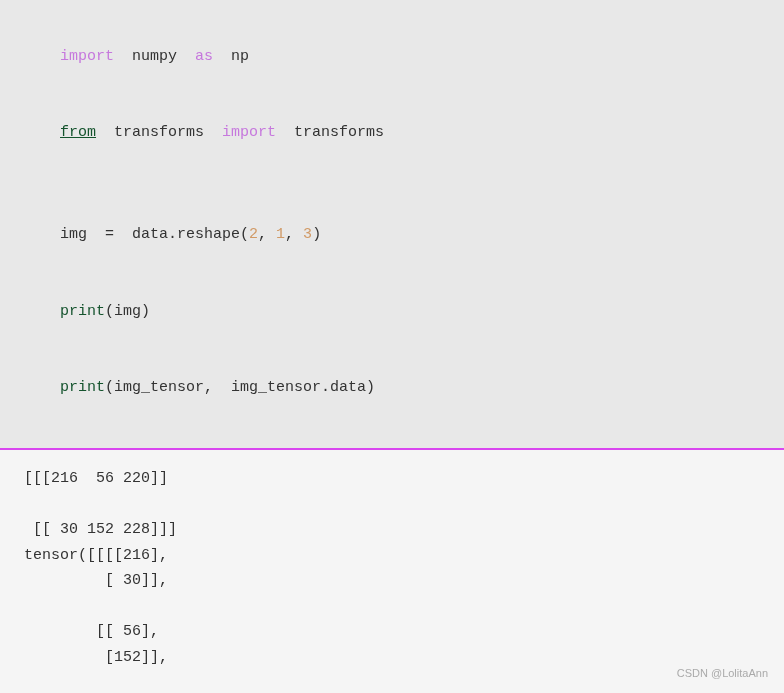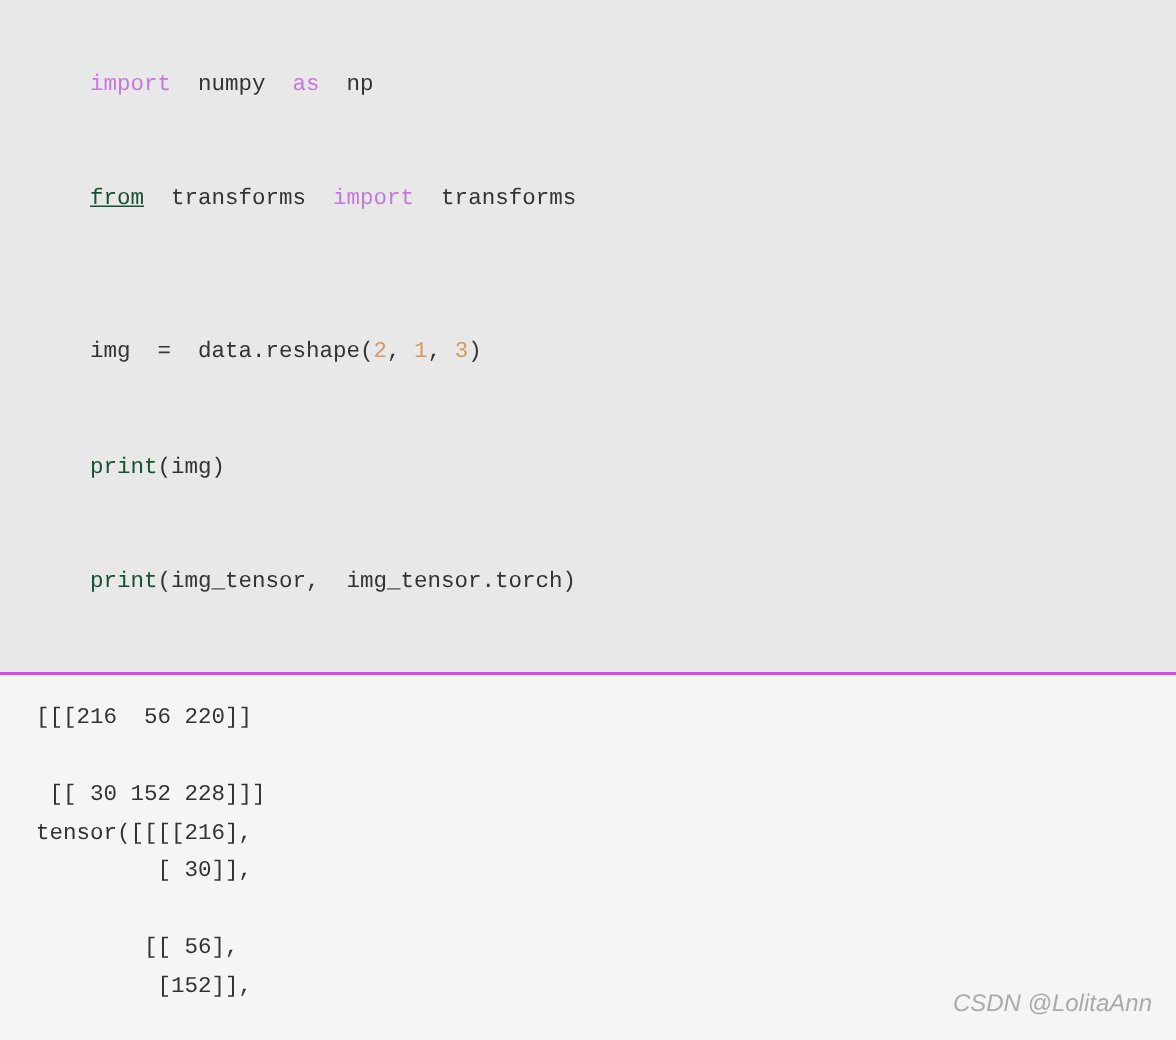--- a/index.html
+++ b/index.html
@@ -41,45 +41,44 @@
       color: #333;
       font-family: 'Courier New', Courier, monospace;
       font-size: 15px;
       line-height: 1.7;
     }
 
     .watermark {
       position: absolute;
       bottom: 10px;
       right: 16px;
-      font-size: 16px;
+      font-size: 11px;
       color: #aaa;
       font-family: Arial, sans-serif;
-      font-style: italic;
     }
   </style>
 </head>
 <body>
 
 <div class="code-section">
   <div class="code-line">
     <span class="kw-import">import</span><span class="plain">  numpy  </span><span class="kw-import">as</span><span class="plain">  np</span>
   </div>
   <div class="code-line">
     <span class="kw-from">from</span><span class="plain">  transforms  </span><span class="kw-import">import</span><span class="plain">  transforms</span>
   </div>
   <div class="code-line">&nbsp;</div>
   <div class="code-line">
     <span class="plain">img  =  data.reshape(</span><span class="number">2</span><span class="plain">, </span><span class="number">1</span><span class="plain">, </span><span class="number">3</span><span class="plain">)</span>
   </div>
   <div class="code-line">
     <span class="print-kw">print</span><span class="plain">(img)</span>
   </div>
   <div class="code-line">
-    <span class="print-kw">print</span><span class="plain">(img_tensor,  img_tensor.torch)</span>
+    <span class="print-kw">print</span><span class="plain">(img_tensor,  img_tensor.data)</span>
   </div>
 </div>
 
 <div class="output-section">
   <pre class="output-text">[[[216  56 220]]
 
  [[ 30 152 228]]]
 tensor([[[[216],
          [ 30]],
 

